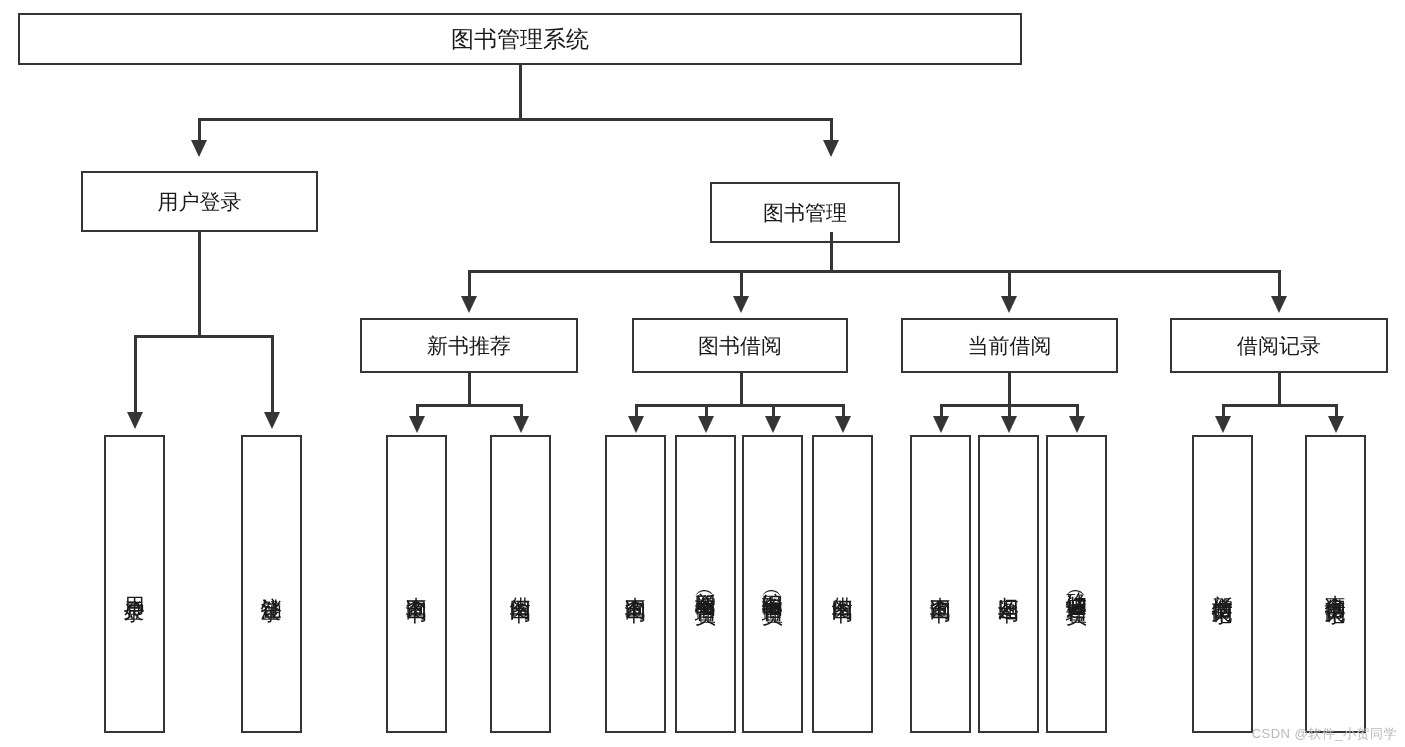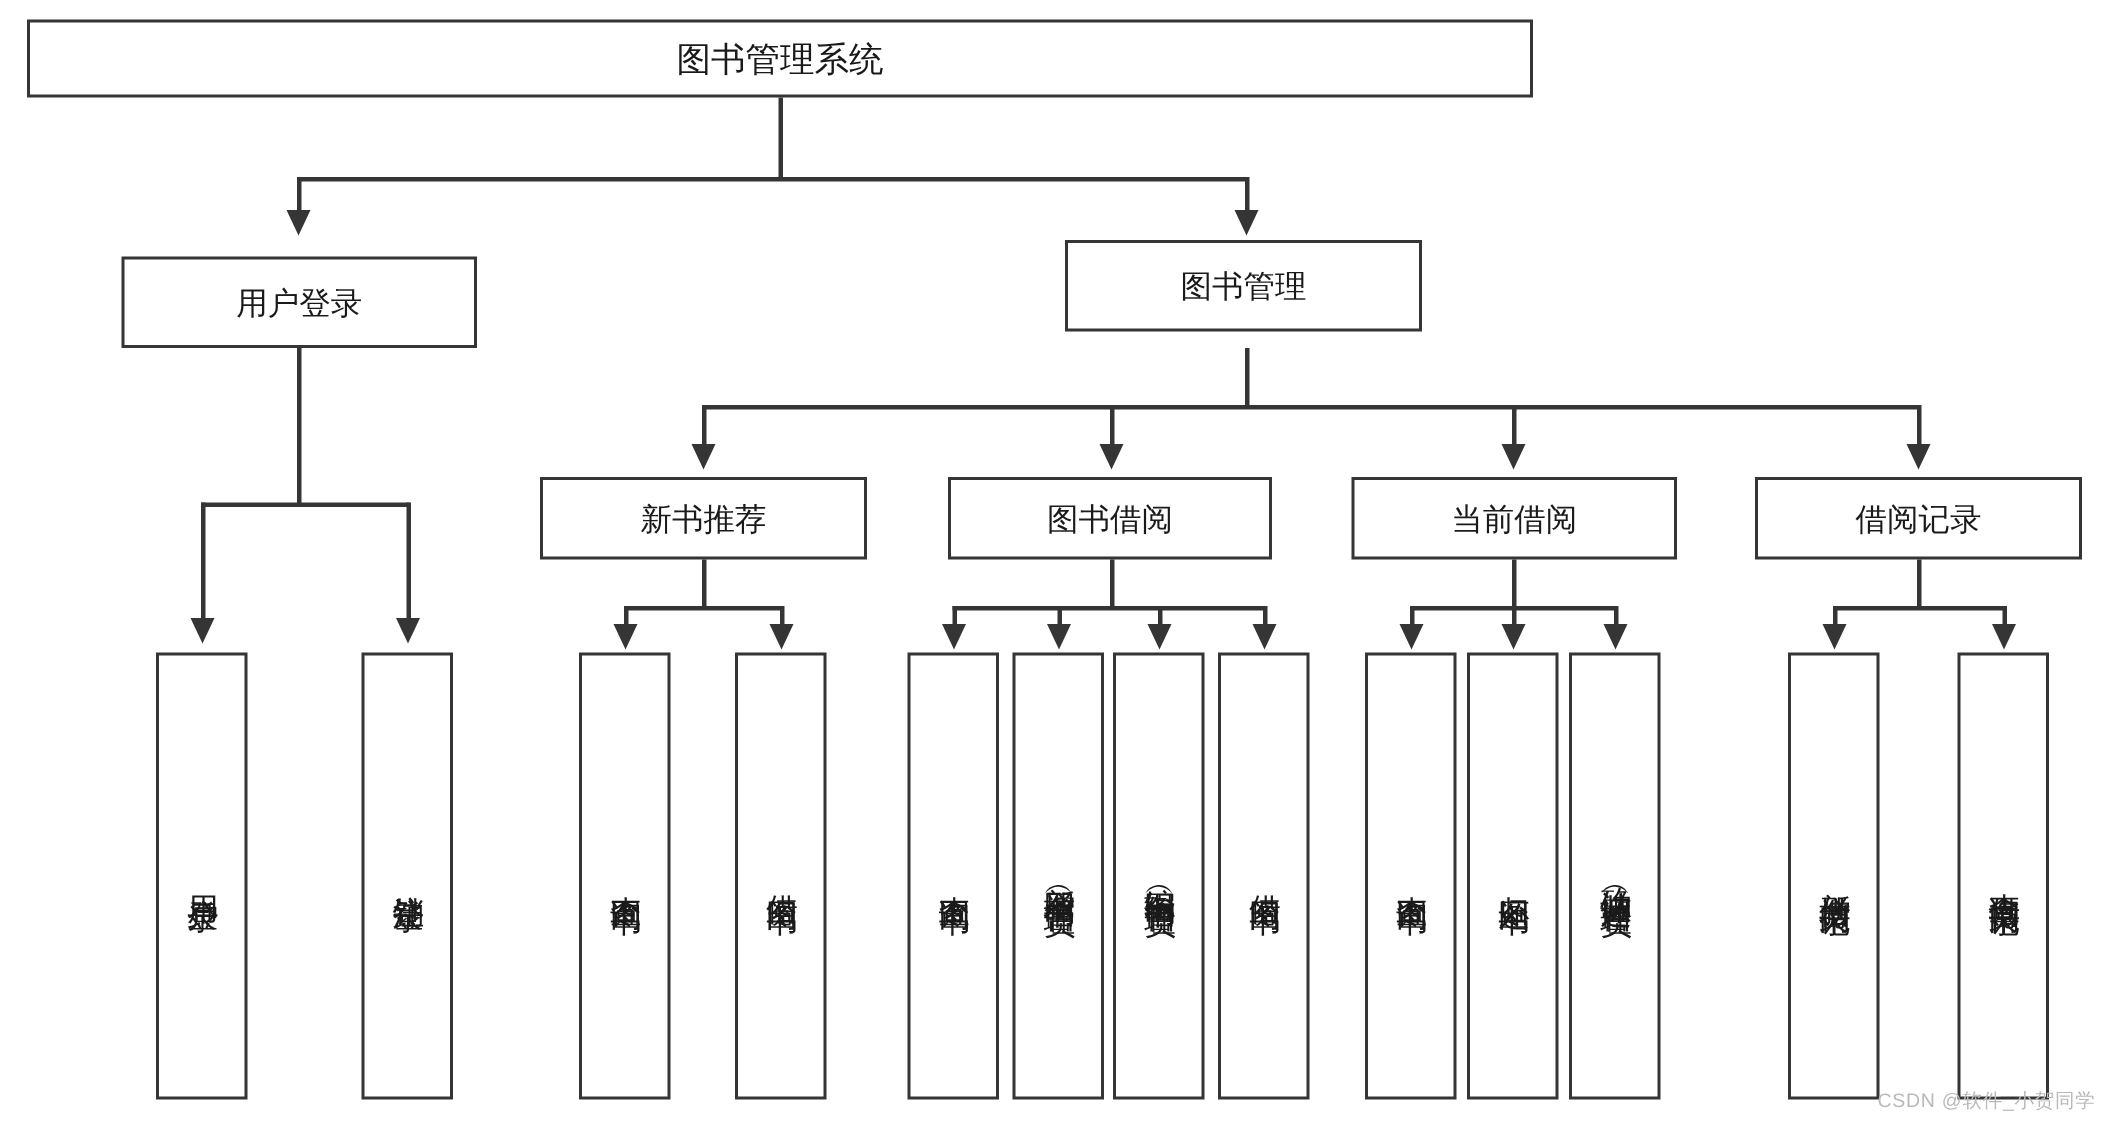--- a/index.html
+++ b/index.html
@@ -93,21 +93,21 @@
   <div class="hline" style="left:198px; top:118px; width:634px;"></div>
   <div class="vline" style="left:198px; top:118px; height:25px;"></div>
   <div class="arrow" style="left:191px; top:140px;"></div>
   <div class="vline" style="left:830px; top:118px; height:25px;"></div>
   <div class="arrow" style="left:823px; top:140px;"></div>
 
   <div class="node lvl2" style="left:81px; top:171px; width:237px; height:61px;">
     <span>用户登录</span>
   </div>
 
-  <div class="node lvl2" style="left:710px; top:160px; width:238px; height:61px;">
+  <div class="node lvl2" style="left:710px; top:182px; width:190px; height:61px;">
     <span>图书管理</span>
   </div>
 
   <div class="vline" style="left:198px; top:232px; height:105px;"></div>
   <div class="hline" style="left:134px; top:335px; width:139px;"></div>
   <div class="vline" style="left:134px; top:335px; height:80px;"></div>
   <div class="arrow" style="left:127px; top:412px;"></div>
   <div class="vline" style="left:271px; top:335px; height:80px;"></div>
   <div class="arrow" style="left:264px; top:412px;"></div>
 

